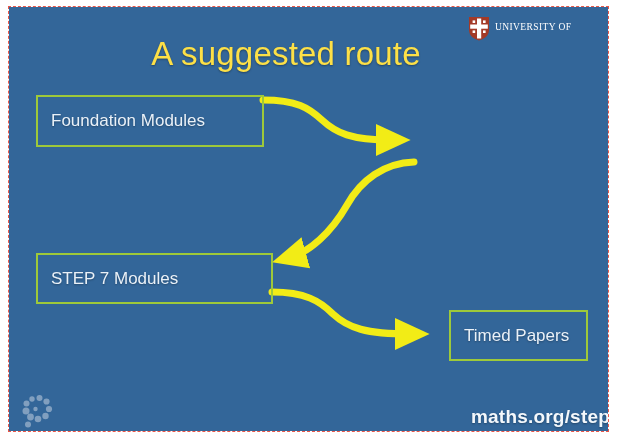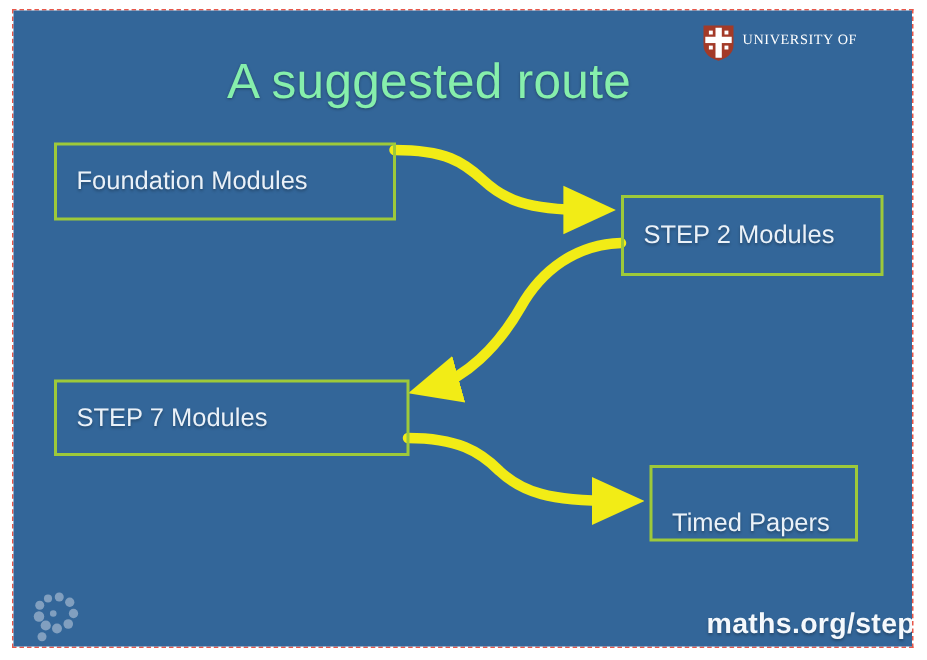--- a/index.html
+++ b/index.html
@@ -35,21 +35,21 @@
     overflow: hidden;
   }
 
   
   #slide-title {
     position: absolute;
     left: 0;
     top: 28px;
     width: 554px;
     text-align: center;
-    color: #86efac;
+    color: #fde047;
     font-size: 33px;
     font-weight: normal;
     letter-spacing: 0.2px;
     text-shadow: 0 1px 2px rgba(0,0,0,0.35);
     white-space: nowrap;
   }
 
   
   #cambridge-logo {
     position: absolute;
@@ -96,21 +96,21 @@
   .node-label {
     color: #eaf1f8;
     font-size: 17px;
     padding-left: 13px;
     white-space: nowrap;
     text-shadow: 0 1px 2px rgba(0,0,0,0.3);
   }
   #box-foundation { left: 27px;  top: 88px;  width: 228px; height: 52px; text-align: center; }
   #box-step2      { left: 405px; top: 123px; width: 175px; height: 54px; }
   #box-step3      { left: 27px;  top: 246px; width: 237px; height: 51px; }
-  #box-timed      { left: 424px; top: 303px; width: 139px; height: 51px; align-items: flex-end; }
+  #box-timed      { left: 440px; top: 303px; width: 139px; height: 51px; }
 
   
   #arrows-layer {
     position: absolute;
     left: 0;
     top: 0;
     width: 599px;
     height: 424px;
     pointer-events: none;
   }
@@ -180,23 +180,20 @@
 
     <g>
       <path d="M263,285 C296,285 311,294 324,307 C339,321 357,327 401,327" fill="none" stroke="#f2ec16" stroke-width="7" stroke-linecap="round" marker-end="url(#arrowhead-r)"></path>
     </g>
   </svg>
 
   <div class="node-box" id="box-foundation">
     <span class="node-label">Foundation Modules</span>
   </div>
 
-  <div class="node-box" id="box-step2">
-    <span class="node-label">STEP 2 Modules</span>
-  </div>
 
   <div class="node-box" id="box-step3">
     <span class="node-label">STEP 7 Modules</span>
   </div>
 
   <div class="node-box" id="box-timed">
     <span class="node-label">Timed Papers</span>
   </div>
 
   <svg id="nrich-spiral" viewBox="0 0 40 38">

